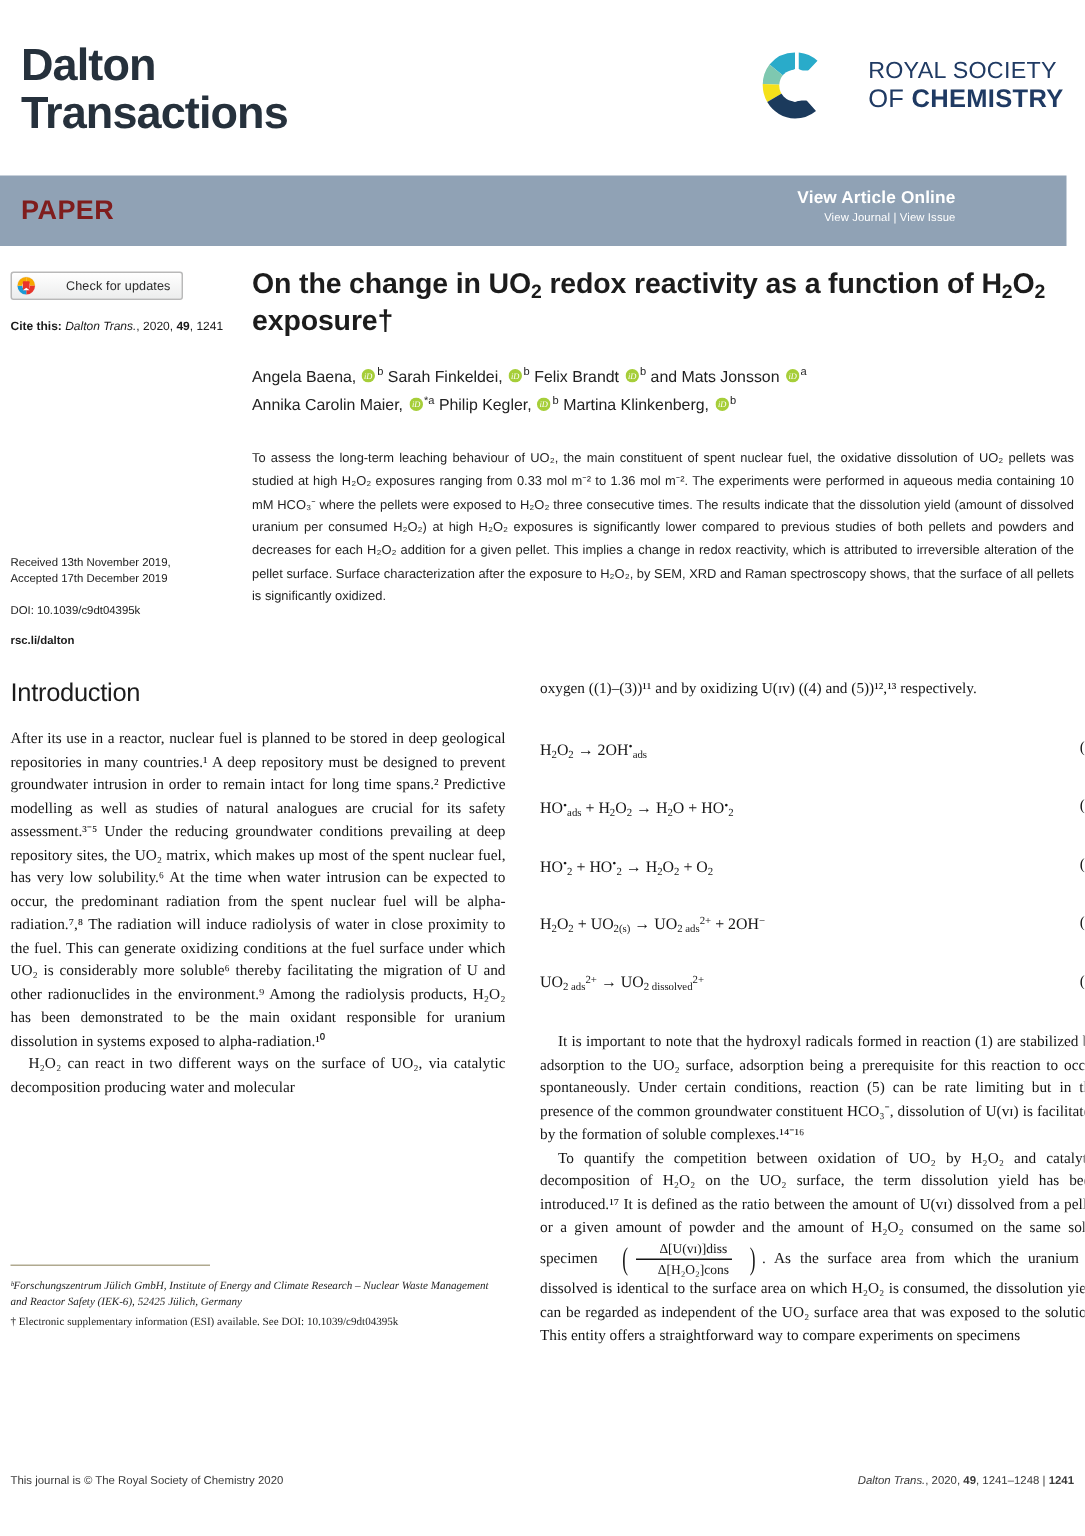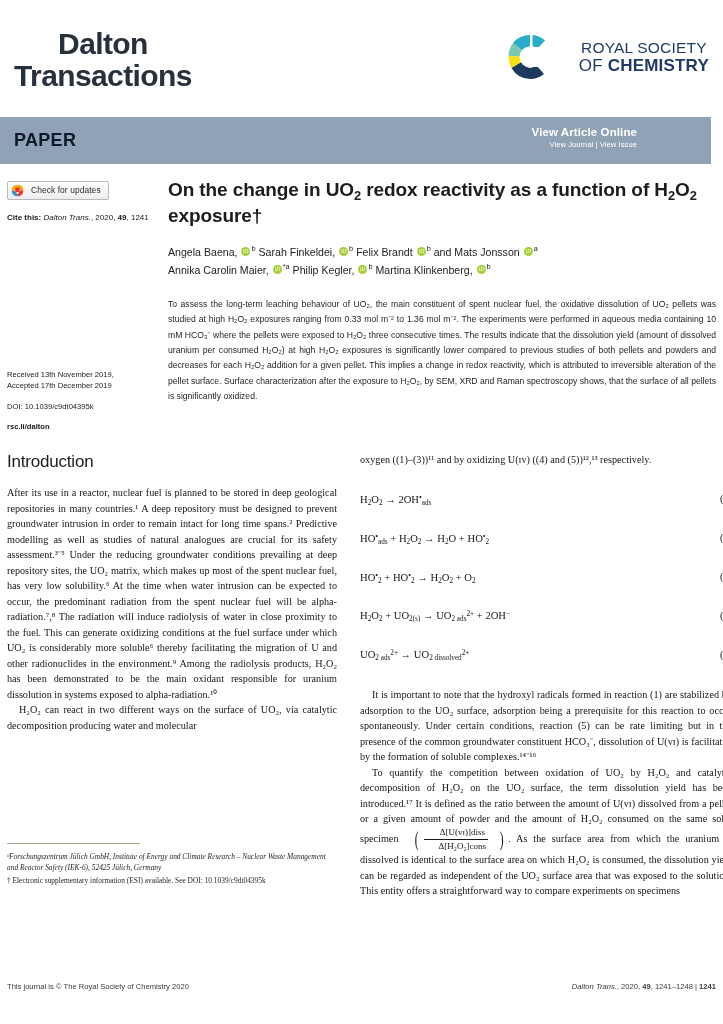--- a/index.html
+++ b/index.html
@@ -14,21 +14,21 @@
     position: relative;
     font-family: "Liberation Serif", serif;
     color: #1a1a1a;
     overflow: hidden;
   }
 
   
   #masthead {
     position: absolute;
     left: 0; top: 0;
-    width: 723px; height: 110px; text-align: center;
+    width: 723px; height: 110px;
   }
   #journal-title {
     position: absolute;
     left: 14px; top: 28px;
     font-family: "Liberation Sans", sans-serif;
     font-weight: bold;
     font-size: 30px;
     line-height: 1.06;
     letter-spacing: -0.6px;
     color: #26313c;
@@ -57,21 +57,21 @@
     left: 0; top: 117px;
     width: 711px; height: 47px;
     background: #90a2b5;
   }
   #paper-label {
     position: absolute;
     left: 14px; top: 13px;
     font-family: "Liberation Sans", sans-serif;
     font-weight: bold;
     font-size: 18px;
-    color: #0f172a;
+    color: #7f1d1d;
     letter-spacing: 0.3px;
   }
   #view-article-block {
     position: absolute;
     right: 74px; top: 8px;
     text-align: right;
     font-family: "Liberation Sans", sans-serif;
     color: #ffffff;
   }
   #view-article-online {
@@ -93,21 +93,21 @@
     left: 7px; top: 181px;
     width: 150px;
     font-family: "Liberation Sans", sans-serif;
     font-size: 7.6px;
     color: #1a1a1a;
     line-height: 1.45;
   }
   #crossmark-badge {
     display: inline-flex;
     align-items: center;
-    gap: 7px;
+    gap: 20px;
     border: 1px solid #b9b9b9;
     border-radius: 2px;
     background: linear-gradient(#ffffff, #eceded);
     padding: 2px 7px 2px 3px;
     margin-bottom: 13px;
   }
   #crossmark-badge .cm-icon { width: 13px; height: 13px; display:block; }
   #crossmark-badge .cm-text {
     font-family: "Liberation Sans", sans-serif;
     font-size: 8.4px;

